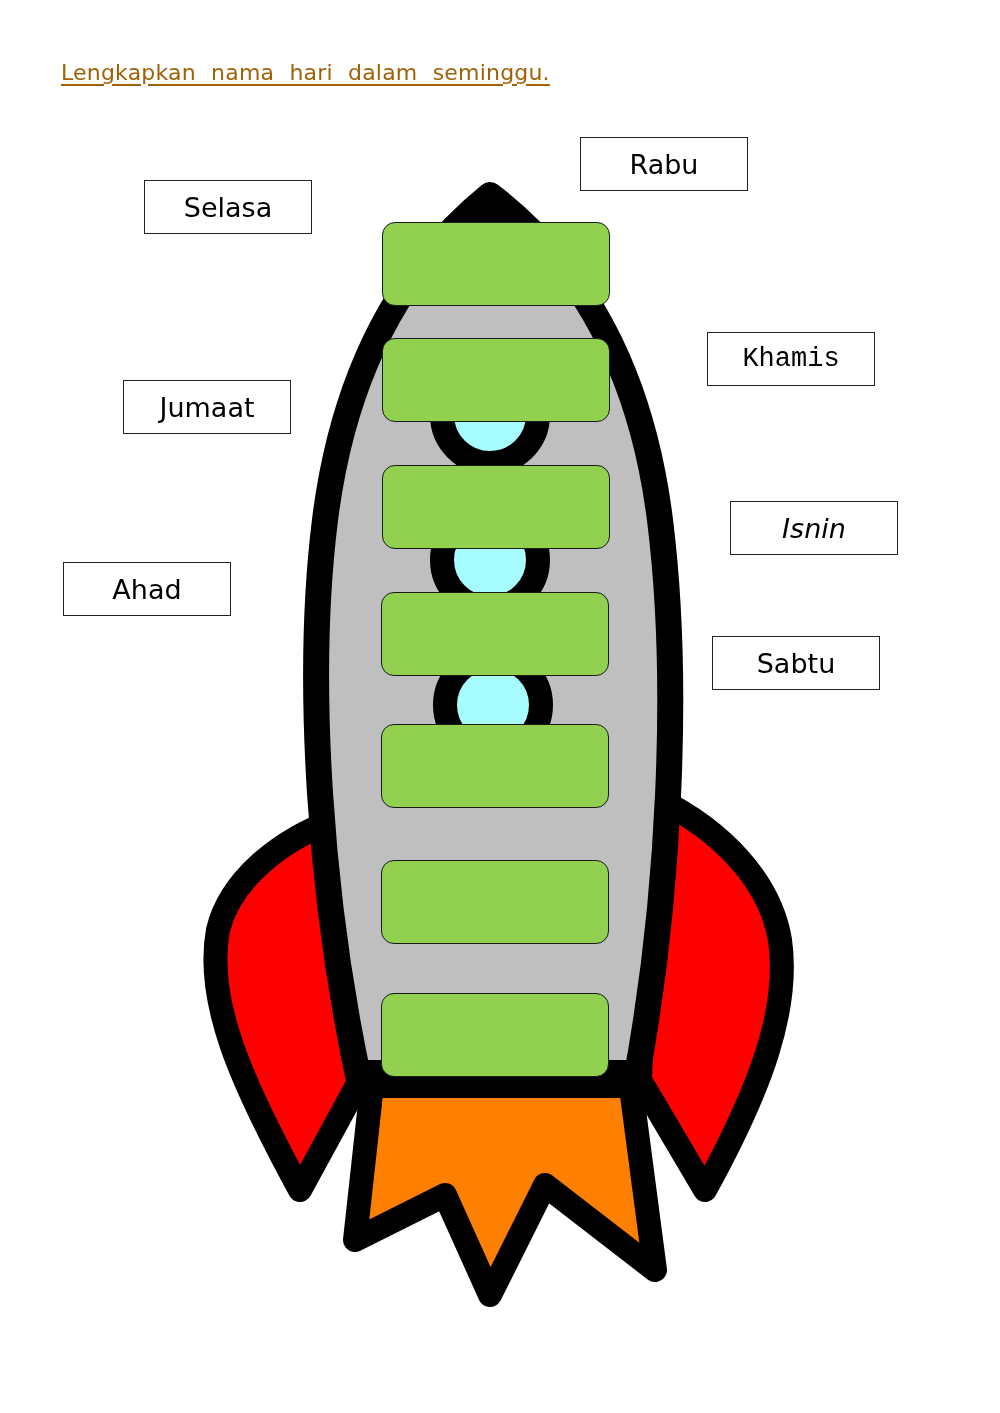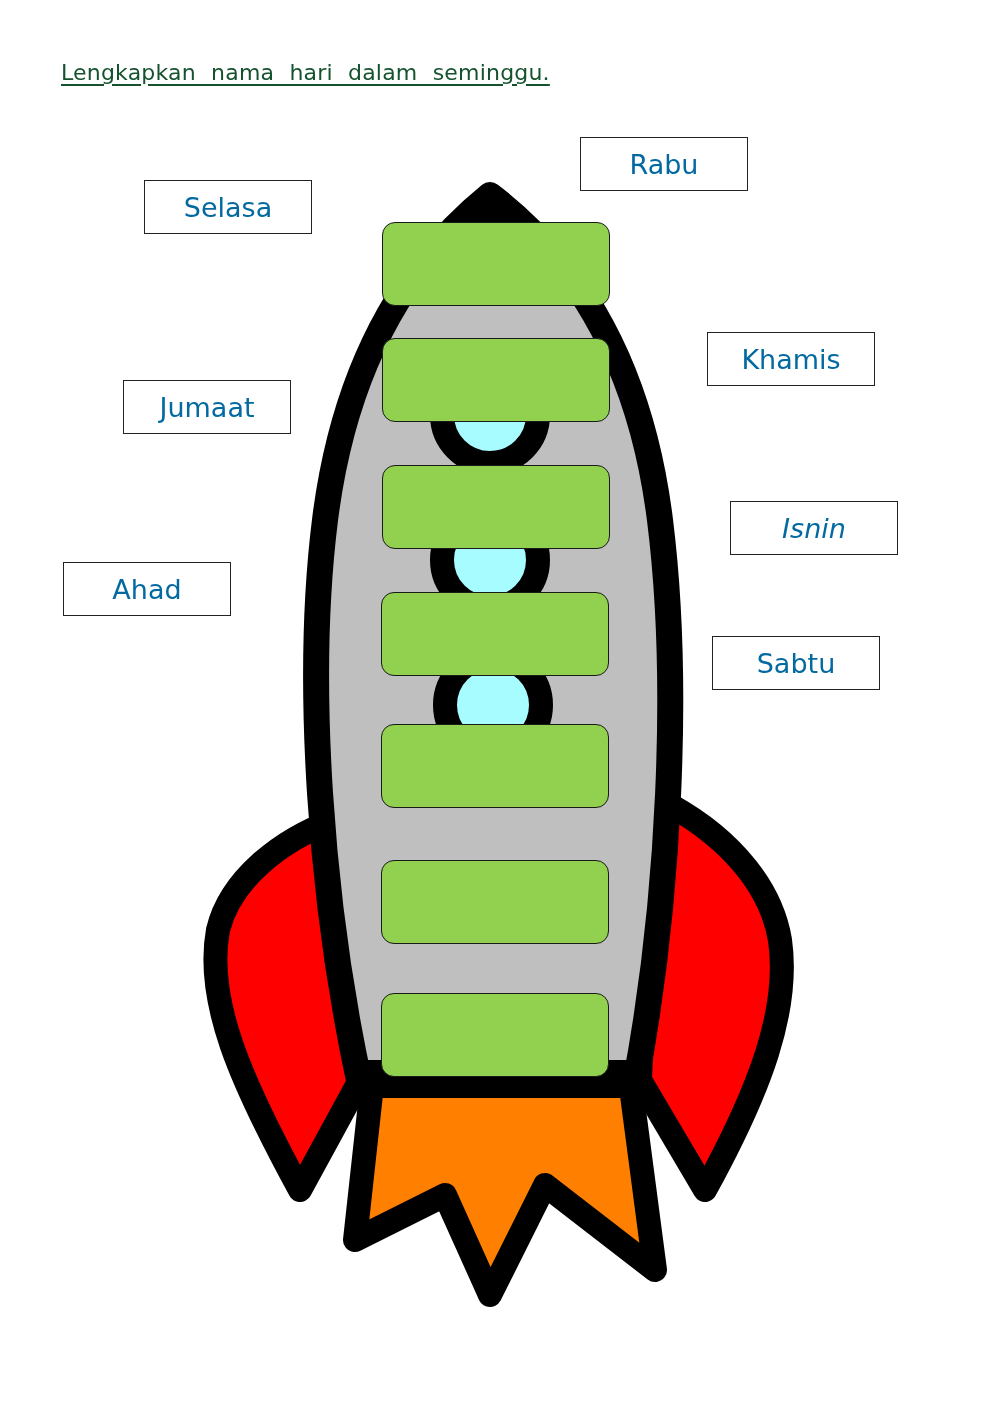--- a/index.html
+++ b/index.html
@@ -1,25 +1,25 @@
 <!DOCTYPE html>
 <html><head>
   <meta charset="utf-8">
   <style>
     html, body { margin: 0; padding: 0; background: #ffffff; }
     body { width: 1000px; height: 1413px; position: relative; overflow: hidden;
            font-family: "DejaVu Sans", "Liberation Sans", sans-serif; color: #111; }
     .instruction { position: absolute; left: 61px; top: 60px; font-size: 22px;
                    text-decoration: underline; text-underline-offset: 4px;
-                   word-spacing: 8px; letter-spacing: 0.2px; color: #14532d; }
+                   word-spacing: 8px; letter-spacing: 0.2px; color: #a16207; }
     .rocket { position: absolute; left: 0; top: 0; width: 1000px; height: 1413px; }
     .word-card { position: absolute; width: 168px; height: 54px; background: #fff;
                  border: 1.5px solid #222; box-sizing: border-box;
                  display: flex; align-items: center; justify-content: center;
-                 font-size: 27px; color: #0369a1; cursor: grab; }
+                 font-size: 27px; color: #000000; cursor: grab; }
     .slot { position: absolute; width: 228px; height: 84px; background: #92d050;
             border: 1.5px solid #1a1a1a; border-radius: 13px; box-sizing: border-box; }
   </style>
 </head>
 <body>
 
 <div class="instruction">Lengkapkan nama hari dalam seminggu.</div>
 
 <svg class="rocket" viewBox="0 0 1000 1413" xmlns="http://www.w3.org/2000/svg">
 
@@ -45,17 +45,17 @@
 <div class="slot" style="left:382px; top:222px;"></div>
 <div class="slot" style="left:382px; top:338px;"></div>
 <div class="slot" style="left:382px; top:465px;"></div>
 <div class="slot" style="left:381px; top:592px;"></div>
 <div class="slot" style="left:381px; top:724px;"></div>
 <div class="slot" style="left:381px; top:860px;"></div>
 <div class="slot" style="left:381px; top:993px;"></div>
 
 <div class="word-card" style="left:580px; top:137px;">Rabu</div>
 <div class="word-card" style="left:144px; top:180px;text-align:right;">Selasa</div>
-<div class="word-card" style="left:707px; top:332px;">Khamis</div>
+<div class="word-card" style="left:707px; top:332px;font-family:Liberation Mono, monospace;">Khamis</div>
 <div class="word-card" style="left:75px;  top:380px;margin-left:48px;">Jumaat</div>
 <div class="word-card" style="left:730px; top:501px;font-style:italic;">Isnin</div>
 <div class="word-card" style="left:63px;  top:562px;">Ahad</div>
 <div class="word-card" style="left:712px; top:636px;">Sabtu</div>
 
 </body></html>

